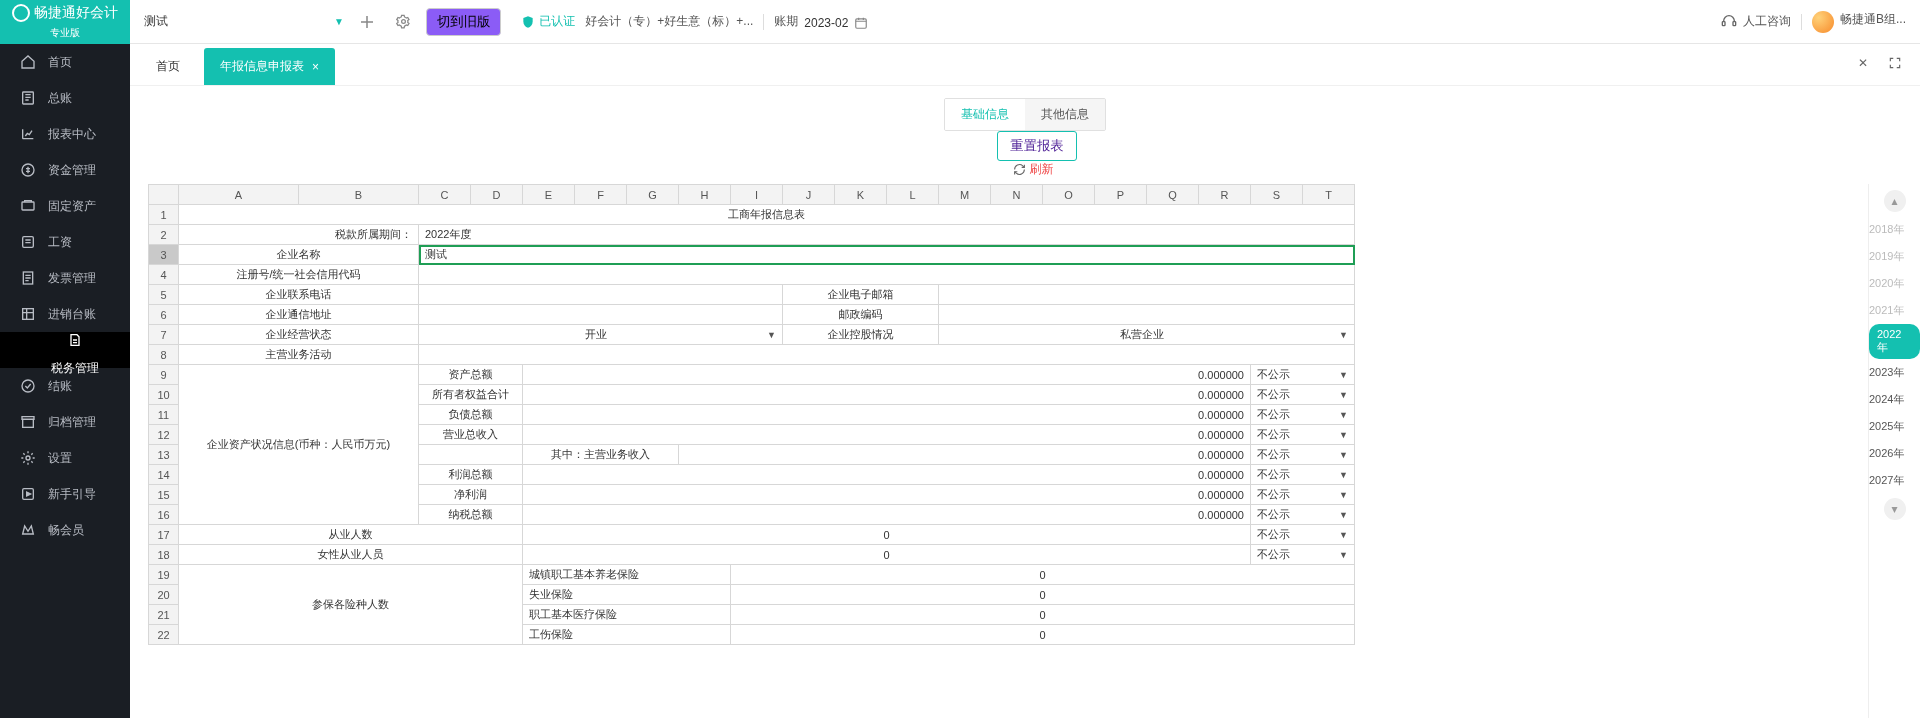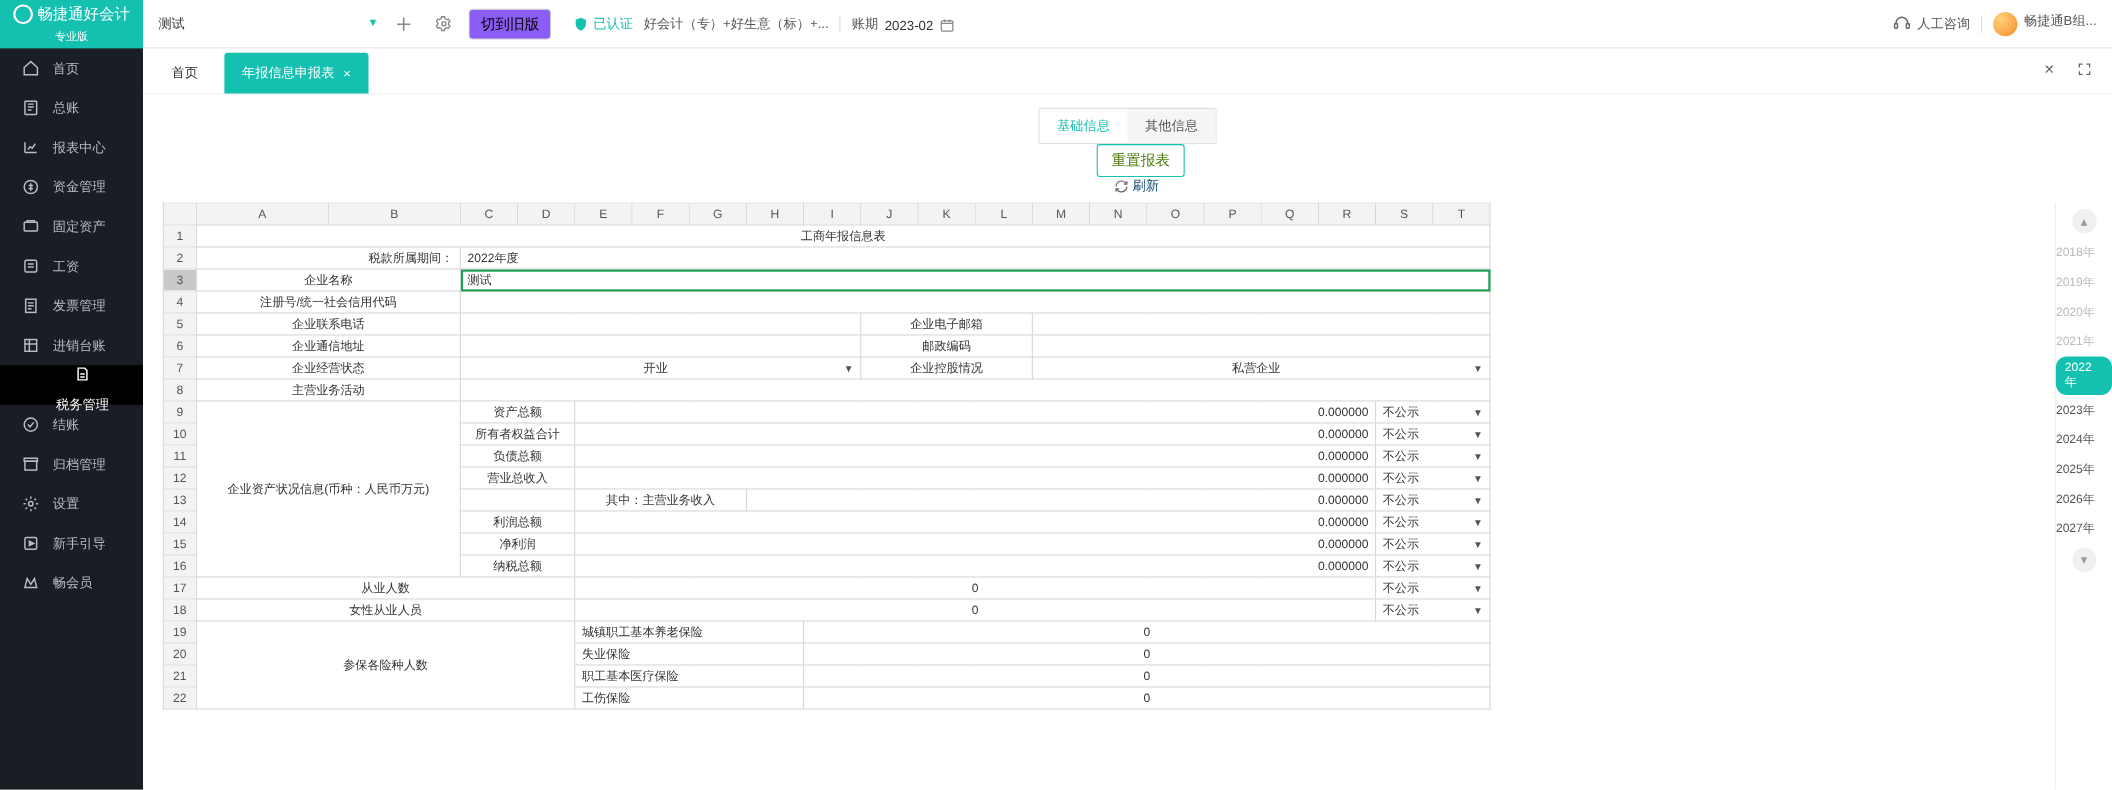--- a/index.html
+++ b/index.html
@@ -43,22 +43,22 @@
   .tab .x { font-size:12px;}
   .tabs .right-tools { position:absolute; right:14px; top:8px; display:flex; gap:10px;}
   .rt-btn { width:22px; height:22px; display:flex; align-items:center; justify-content:center; cursor:pointer; color:#666;}
 
   
   .subrow { padding:12px 18px 6px; display:flex; align-items:center;flex-direction:column;}
   .subtabs { display:flex; border:1px solid #e0e0e0; border-radius:2px; overflow:hidden;}
   .subtab { padding:7px 16px; background:#f5f5f5; color:#555; cursor:pointer;}
   .subtab.active { background:#fff; color:#14c0b0; }
   .subrow .spacer { flex:1;}
-  .action-btn { border:1px solid #14c0b0; color:#4d7c0f; background:#fff; padding:5px 12px; border-radius:3px; cursor:pointer;margin-left:24px;}
-  .refresh { display:flex; align-items:center; gap:4px; color:#0c4a6e; margin-left:16px; cursor:pointer;}
+  .action-btn { border:1px solid #14c0b0; color:#4c1d95; background:#fff; padding:5px 12px; border-radius:3px; cursor:pointer;margin-left:24px;}
+  .refresh { display:flex; align-items:center; gap:4px; color:#ef4444; margin-left:16px; cursor:pointer;}
 
   
   .sheet-wrap { flex:1; display:flex; min-height:0;}
   .sheet-scroll { flex:1; overflow:auto; position:relative; padding-left:18px;}
   .sheet { border-collapse:collapse; table-layout:fixed; }
   .sheet th,.sheet td { border:1px solid #d7d7d7; height:20px; font-weight:400; font-size:11px; text-align:center; vertical-align:middle; }
   .sheet thead th { background:#f3f3f3; color:#555; position:sticky; top:0; z-index:2;}
   .sheet .rowhead { background:#f3f3f3; color:#555; width:30px; position:sticky; left:0; z-index:1;}
   .sheet .corner { background:#f3f3f3; width:30px;}
   .title-cell { font-size:14px; font-weight:600;}

